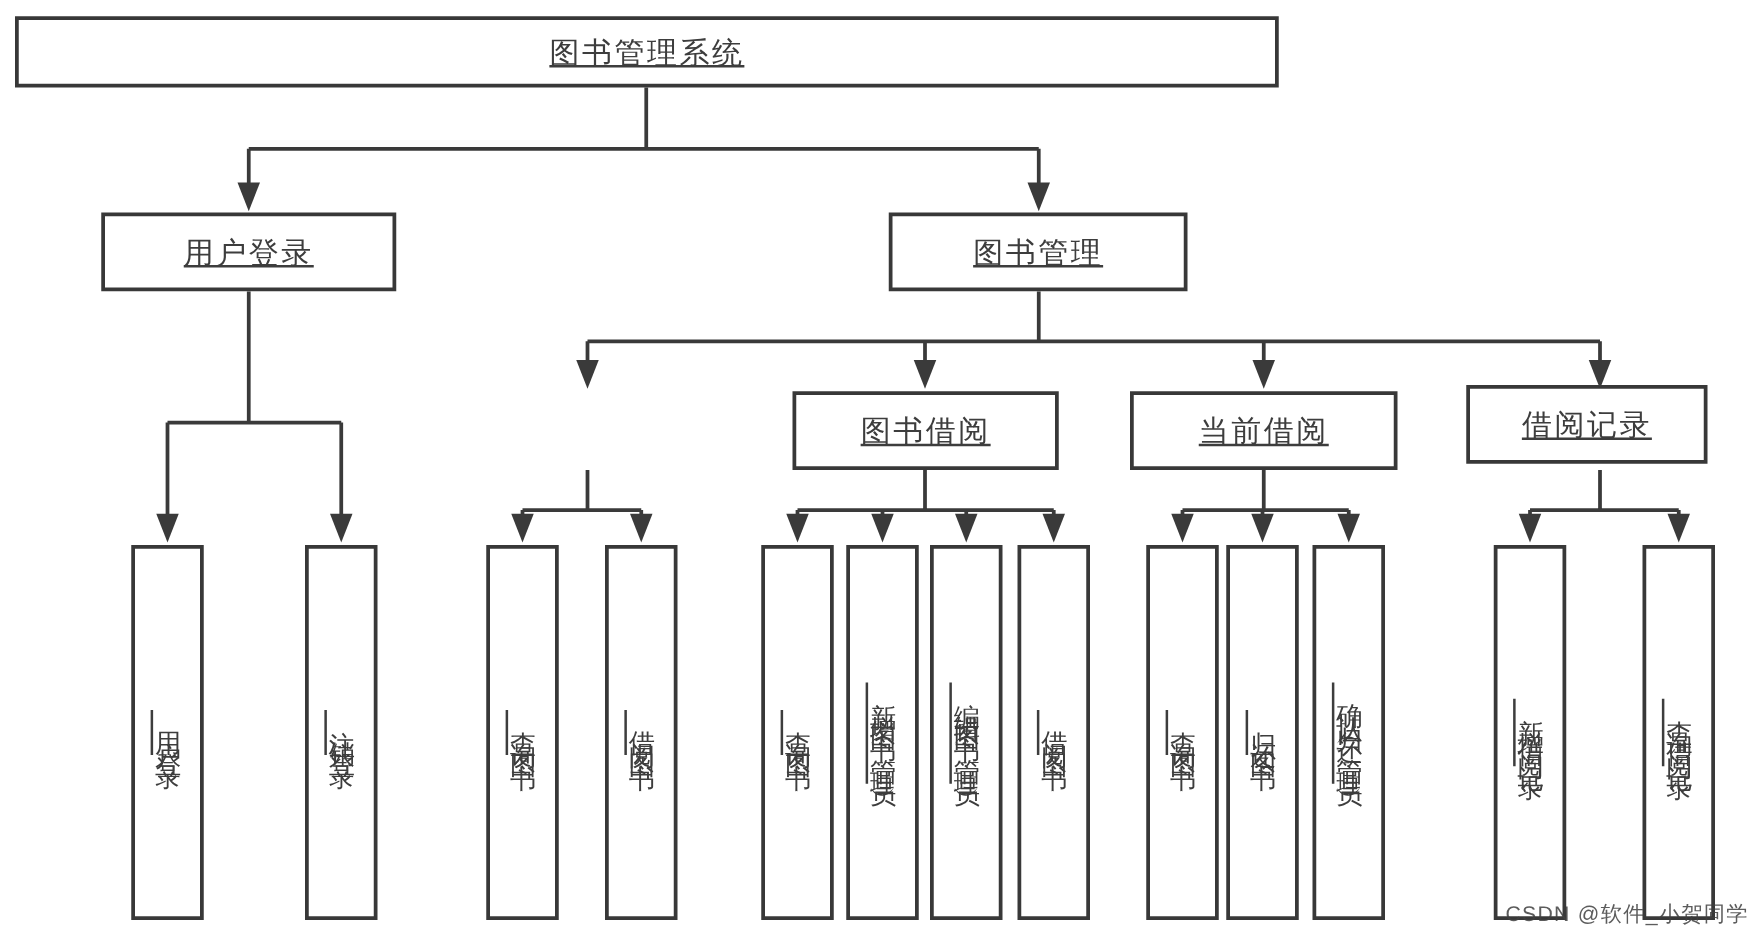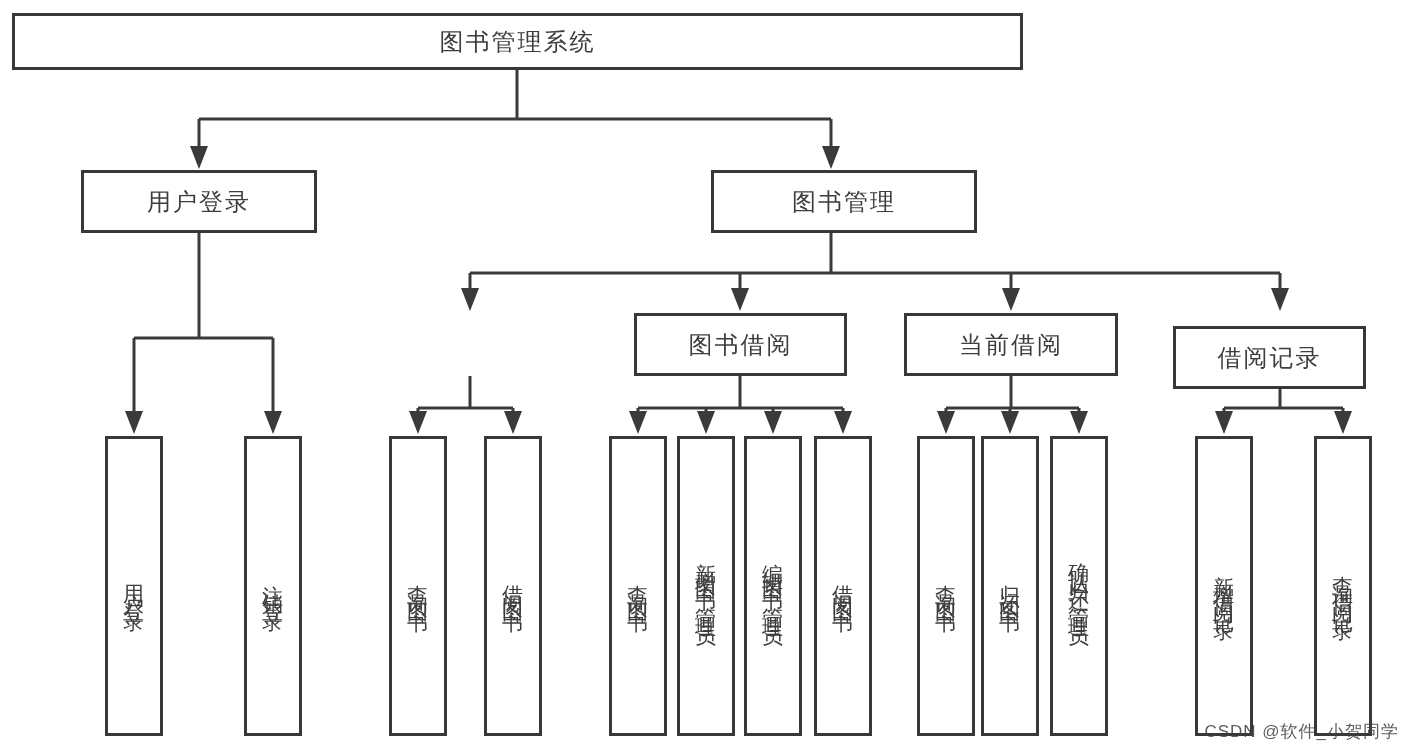--- a/index.html
+++ b/index.html
@@ -13,20 +13,21 @@
   .connectors{position:absolute;left:0;top:0;}
   .box{
     position:absolute;
     box-sizing:border-box;
     border:3px solid #383838;
     background:#ffffff;
     display:flex;
     align-items:center;
     justify-content:center;
     color:#3d3d3d;
+    text-decoration:underline;
   }
   .box.h span{
     font-size:24px;
     letter-spacing:2px;
     white-space:nowrap;
     color:#3d3d3d;
   }
   .box.v{
     top:436px;
     width:58px;
@@ -88,31 +89,31 @@
     </g>
   </svg>
 
   <div class="box h" style="left:12px;top:13px;width:1011px;height:57px">
     <span>图书管理系统</span>
   </div>
 
   <div class="box h" style="left:81px;top:170px;width:236px;height:63px">
     <span>用户登录</span>
   </div>
-  <div class="box h" style="left:711px;top:170px;width:266px;height:63px">
+  <div class="box h" style="left:711px;top:170px;width:239px;height:63px">
     <span>图书管理</span>
   </div>
 
   <div class="box h" style="left:904px;top:313px;width:214px;height:63px">
     <span>当前借阅</span>
   </div>
   <div class="box h" style="left:634px;top:313px;width:213px;height:63px">
     <span>图书借阅</span>
   </div>
-  <div class="box h" style="left:1173px;top:326px;width:193px;height:63px">
+  <div class="box h" style="left:1173px;top:308px;width:193px;height:63px">
     <span>借阅记录</span>
   </div>
 
   <div class="box v" style="left:105px">
     <span class="vtext">用户登录</span>
   </div>
   <div class="box v" style="left:244px">
     <span class="vtext">注销登录</span>
   </div>
 

